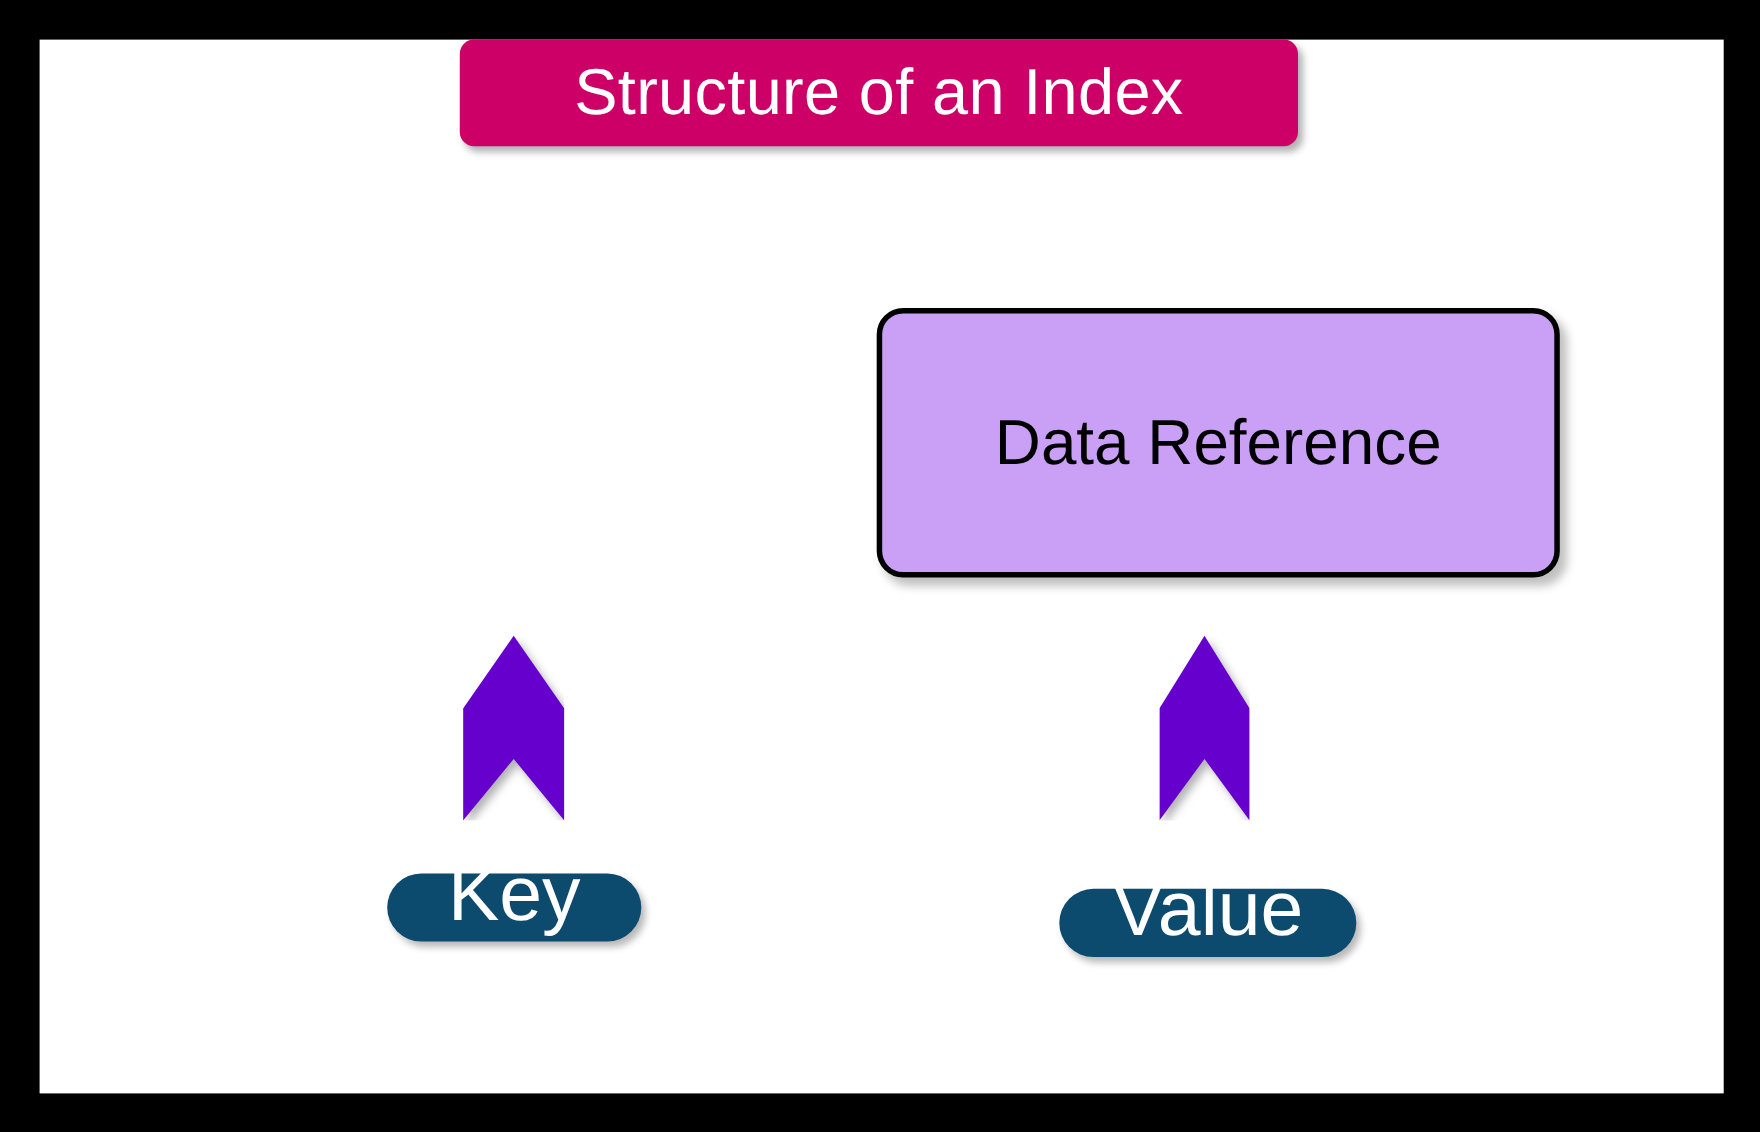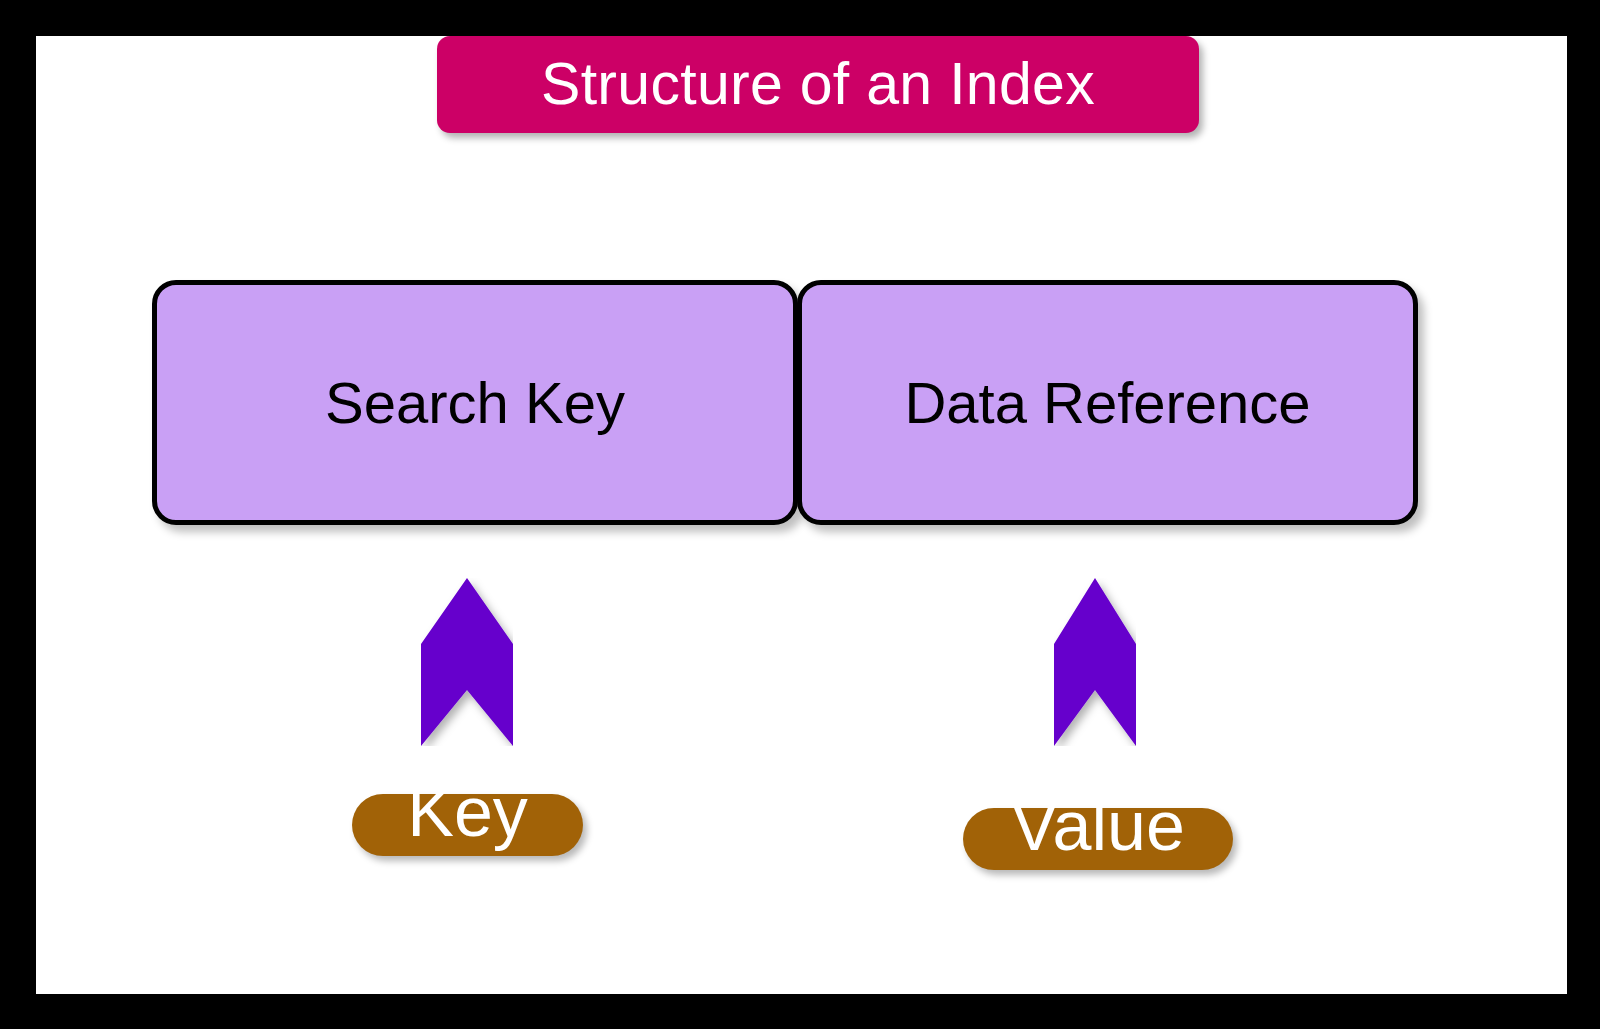--- a/index.html
+++ b/index.html
@@ -37,21 +37,20 @@
     left: 382px;          
     top: 0px;             
     width: 762px;
     height: 97px;
     background: #cc0066;
     border-radius: 13px;
     box-shadow: 4px 5px 7px rgba(0,0,0,0.30);
     display: flex;
     align-items: center;
     justify-content: center;
-    margin-left: 19px;
   }
   #title-text {
     color: #ffffff;
     font-size: 59px;
     font-weight: 400;
     line-height: 1;
     letter-spacing: 0.3px;
     white-space: nowrap;
   }
 
@@ -100,21 +99,21 @@
     width: 82px;
     height: 168px;
   }
   .arrow-up svg { display: block; width: 100%; height: 100%; }
 
   
   .pill {
     position: absolute;
     top: 758px;           
     height: 62px;
-    background: #a16207;
+    background: #0c4a6e;
     border-radius: 34px;
     box-shadow: 4px 5px 7px rgba(0,0,0,0.28);
   }
   #pill-key   { left: 316px; width: 231px; }   
   #pill-value { left: 927px; width: 270px; margin-top: 14px; }   
 
   .pill-label {
     position: absolute;
     left: 0;
     right: 0;
@@ -130,23 +129,20 @@
 </head>
 <body>
 
 <div id="slide">
   <div id="canvas">
 
     <div id="title-banner">
       <span id="title-text">Structure of an Index</span>
     </div>
 
-    <div class="record-box" id="box-search-key">
-      <span class="record-box-label">Search Key</span>
-    </div>
 
     <div class="record-box" id="box-data-reference">
       <span class="record-box-label">Data Reference</span>
     </div>
 
     <div class="arrow-up" id="arrow-key">
       <svg viewBox="0 0 92 168" preserveAspectRatio="none">
         <defs>
           <filter id="shadowKey" x="-40%" y="-40%" width="200%" height="200%">
             <feDropShadow dx="4" dy="5" stdDeviation="4" flood-color="#000000" flood-opacity="0.30"></feDropShadow>

